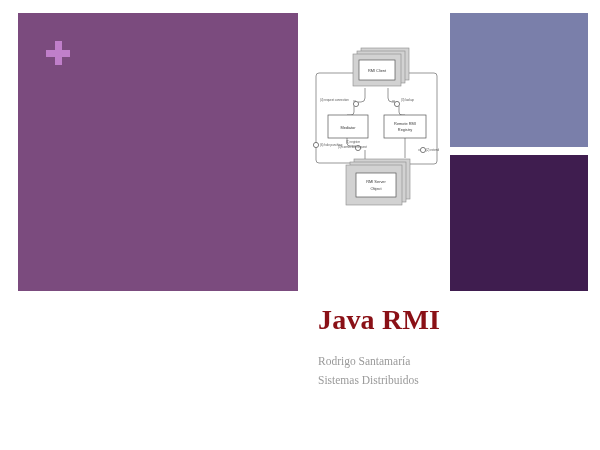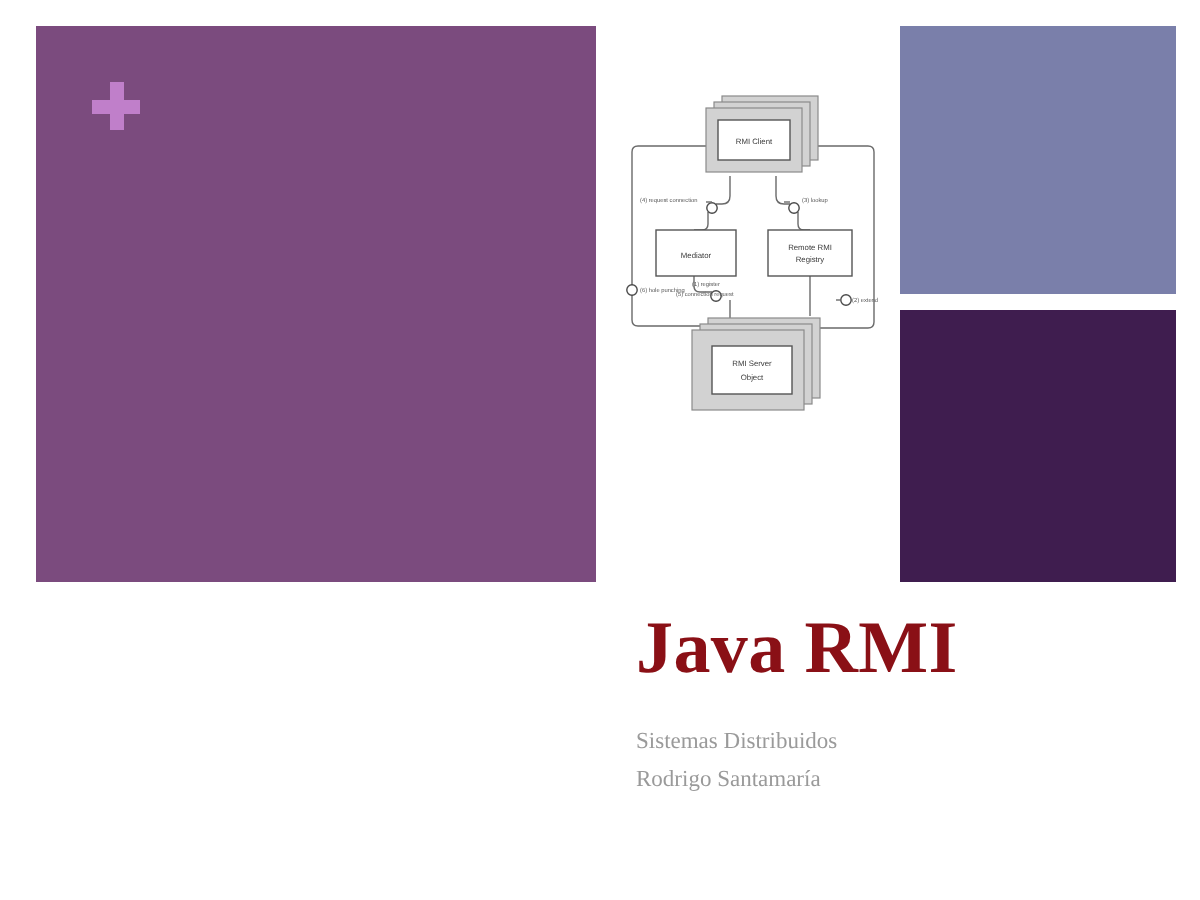--- a/index.html
+++ b/index.html
@@ -81,21 +81,21 @@
 
   
   .title-area {
     position: absolute;
     left: 318px;
     top: 305px;
     width: 270px;
   }
   .title {
     font-family: "Liberation Serif", serif;
-    font-size: 37px;
+    font-size: 28px;
     font-weight: bold;
     color: #8a1016;
     line-height: 1.1;
     letter-spacing: 0.2px;
     margin: 0;
   }
   .subtitle {
     margin: 0;
     margin-top: 16px;
     font-family: "Liberation Serif", serif;
@@ -184,16 +184,16 @@
     <text class="edge-txt" x="14" y="104">(6) hole punching</text>
     <text class="edge-txt" x="40" y="101">(1) register</text>
     <text class="edge-txt" x="32" y="106">(5) connection request</text>
     <text class="edge-txt" x="120" y="109">(2) extend</text>
   </svg>
 </div>
 
 <div class="title-area">
   <h1 class="title">Java RMI</h1>
   <div class="subtitle">
+    <div>Rodrigo Santamaría</div>
     <div>Sistemas Distribuidos</div>
-    <div>Rodrigo Santamaría</div>
   </div>
 </div>
 
 </body></html>

